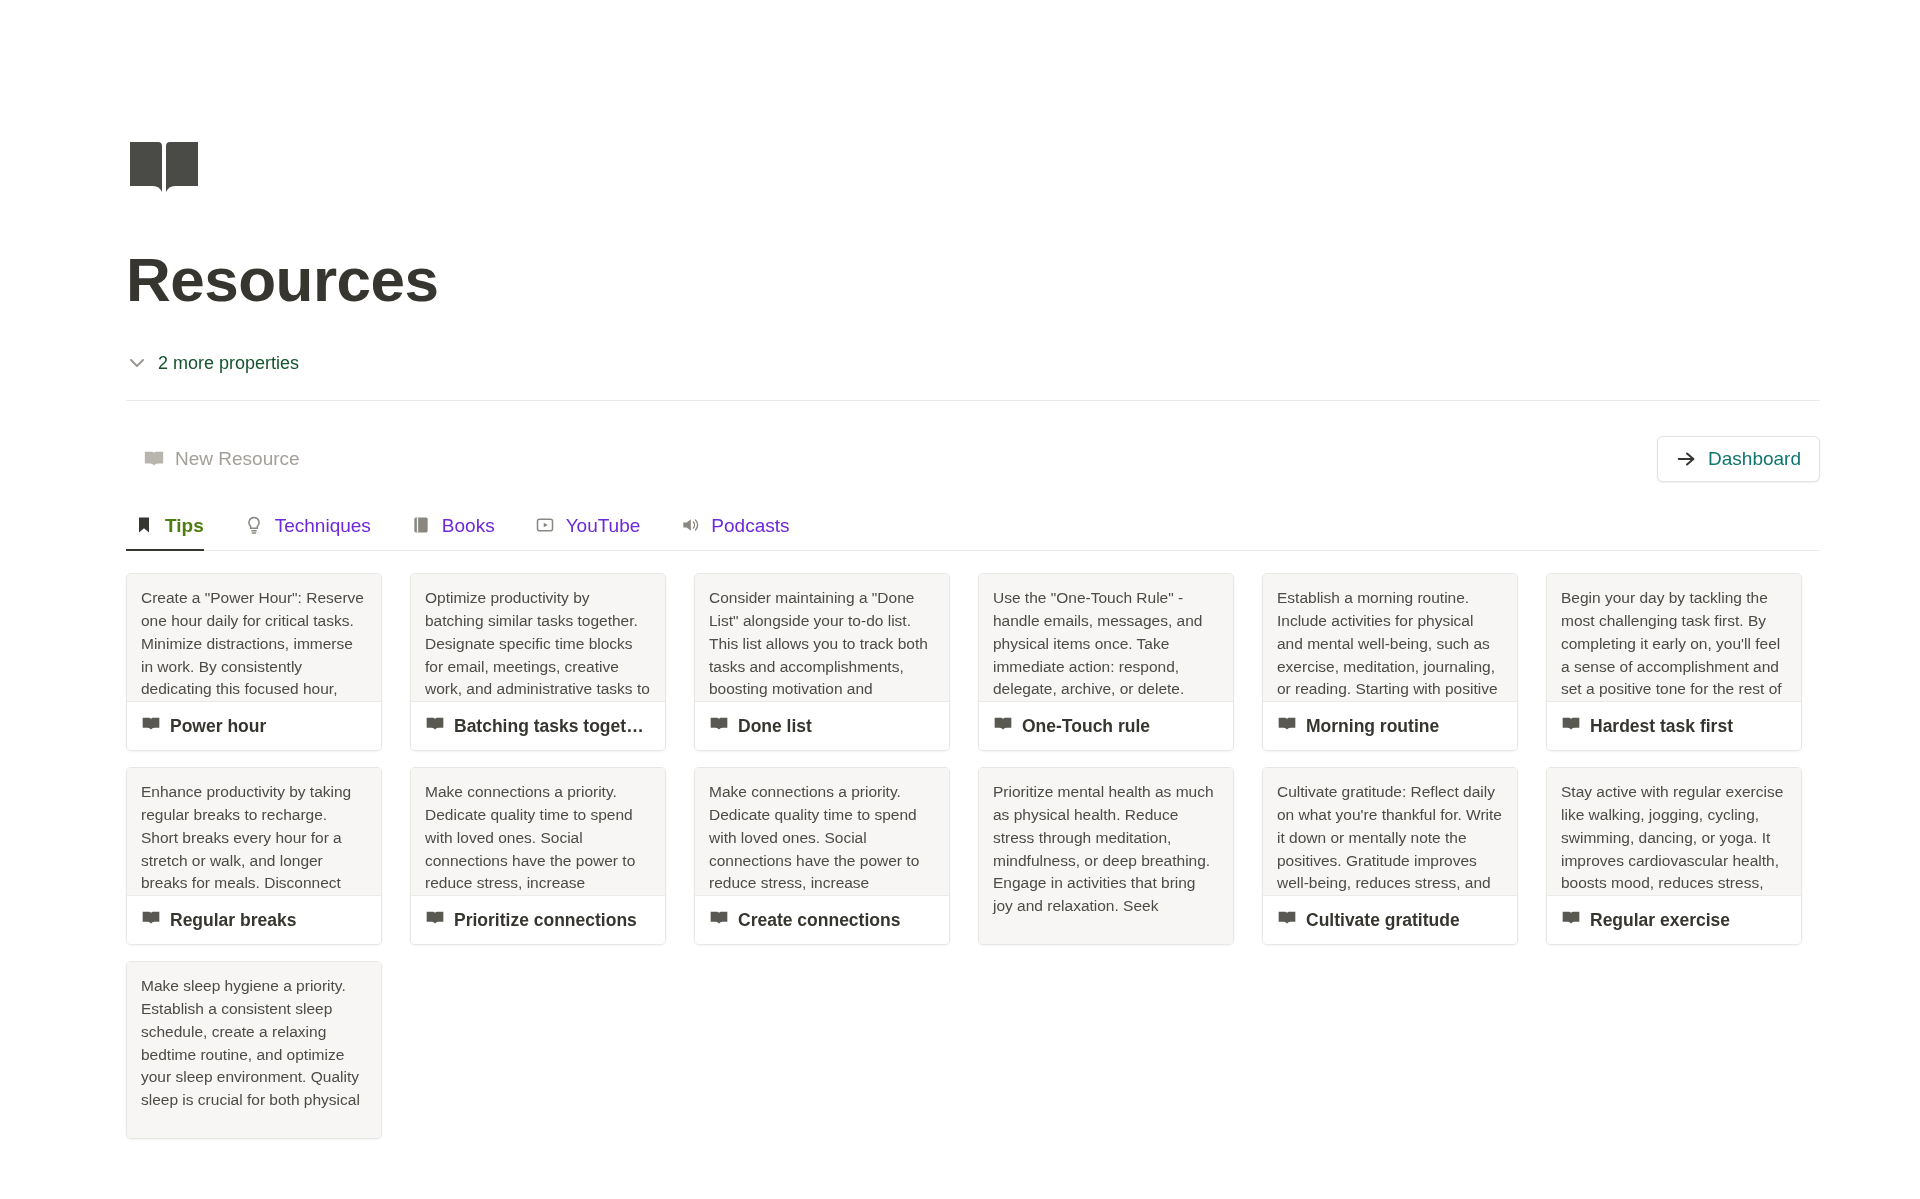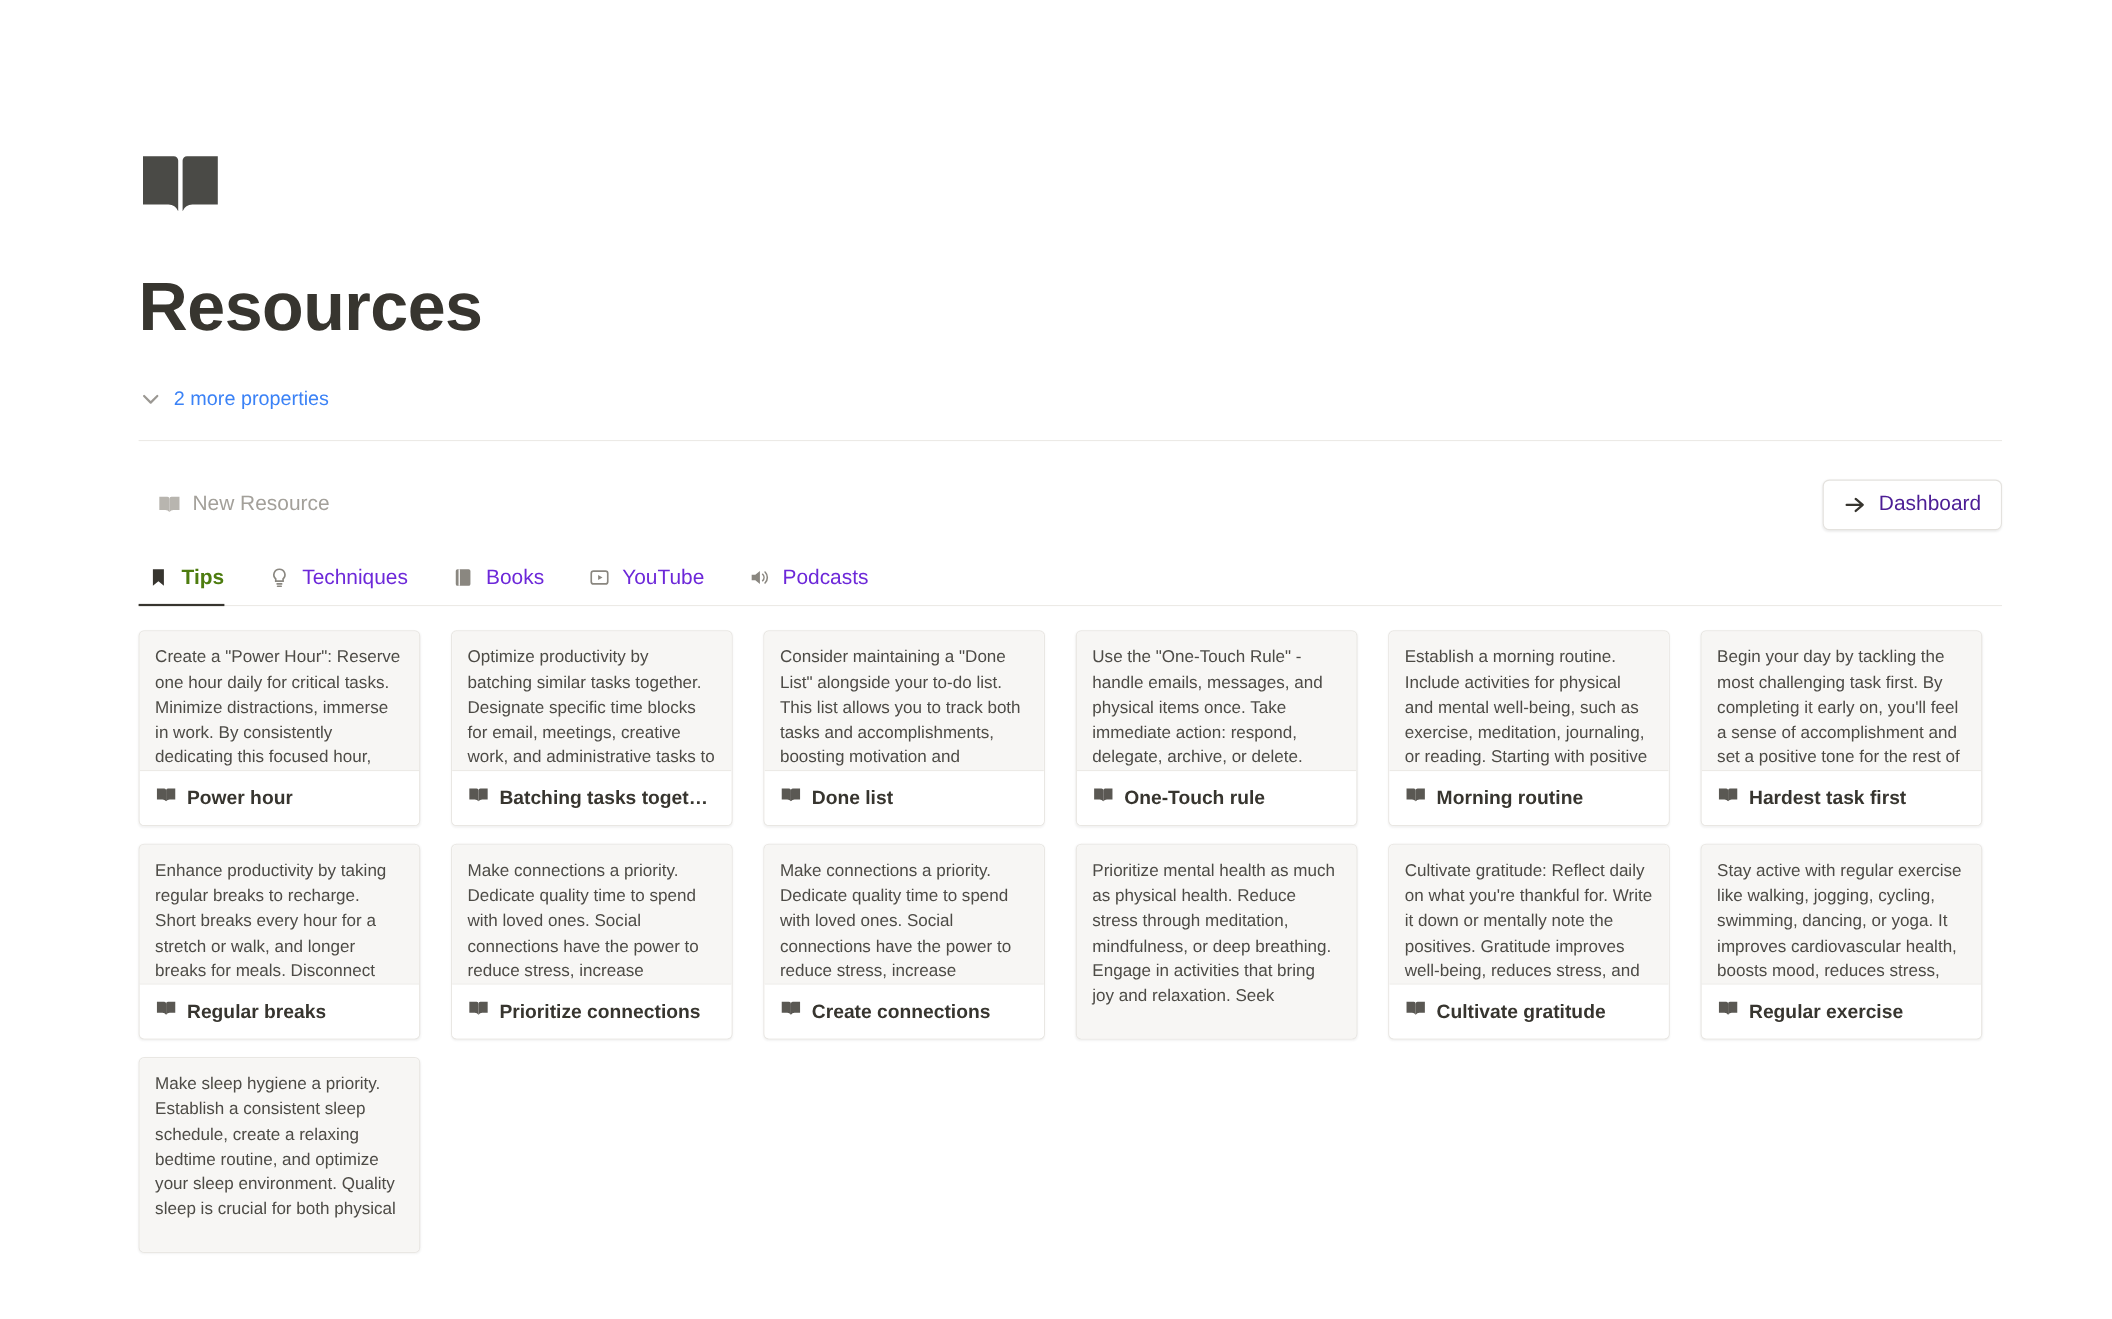--- a/index.html
+++ b/index.html
@@ -29,24 +29,24 @@
   h1.page-title {
     font-size: 62px;
     line-height: 1.1;
     font-weight: bold;
     letter-spacing: -0.5px;
     margin: 50px 0 0 0;
     color: #37352f;
   }
   .properties-row {
     display: flex;
-    align-items: flex-start;
+    align-items: center;
     gap: 10px;
     margin-top: 38px;
-    color: #3b82f6;
+    color: #14532d;
     font-size: 18px;
   }
   .chev {
     width: 22px; height: 22px;
     display: inline-block;
     color: #9b9893;
   }
   .divider {
     margin: 26px 0 0 0;
     border-top: 1px solid #eceae6;
@@ -67,21 +67,21 @@
     padding: 12px 16px;
     cursor: pointer;
     user-select: none;
   }
   .btn-new {
     color: #a3a09a;
     background: transparent;
     border: 1px solid transparent;
   }
   .btn-dashboard {
-    color: #4c1d95;
+    color: #0f766e;
     background: #ffffff;
     border: 1px solid #e4e2de;
     box-shadow: 0 1px 2px rgba(15,15,15,0.07);
     padding: 11px 18px;
   }
   .icon-18 { width: 22px; height: 22px; display:inline-block; }
   .tabs {
     display: flex;
     align-items: center;
     gap: 0px;

